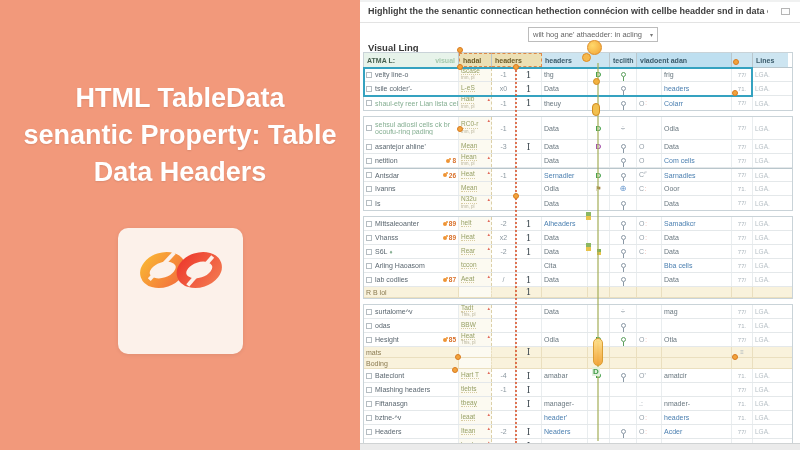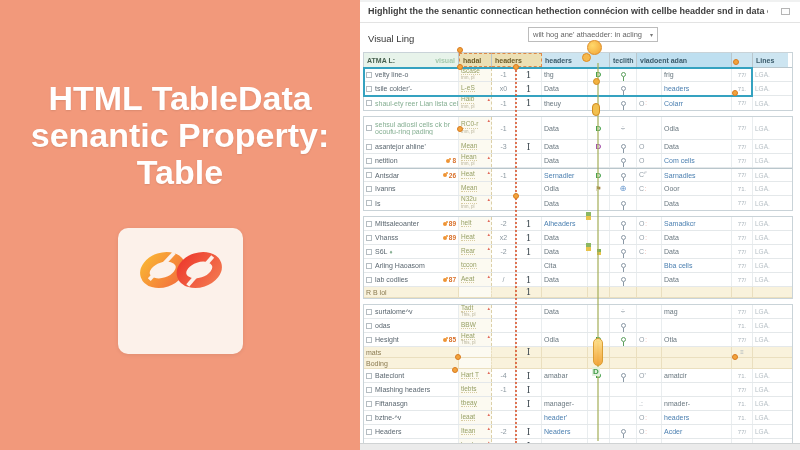--- a/index.html
+++ b/index.html
@@ -2,38 +2,38 @@
 <html><head>
 <meta charset="utf-8">
 <style>
   * { box-sizing: border-box; margin: 0; padding: 0; }
   html,body { width:800px; height:450px; overflow:hidden; }
   body { font-family:"Liberation Sans", sans-serif; background:#f2997b; position:relative; }
 
   
   .promo { position:absolute; left:0; top:0; width:360px; height:450px; }
   .promo-title { position:absolute; left:10px; right:10px; top:80px; text-align:center;
-    color:#ffffff; font-size:34px; font-weight:bold; line-height:37px;
+    color:#ffffff; font-size:27px; font-weight:bold; line-height:37px;
     text-shadow:0 1px 2px rgba(0,0,0,.10); }
   .logo-card { position:absolute; left:118px; top:228px; width:125px; height:126px;
     background:#fcf1ea; border-radius:10px; box-shadow:0 1px 4px rgba(0,0,0,.08);
     display:flex; flex-direction:column; align-items:center; }
   .logo-card svg { margin-top:17px; }
   .logo-text { margin-top:8px; font-size:20px; font-weight:bold; color:#2c3e5d;
     letter-spacing:.5px; font-family:"DejaVu Sans", sans-serif; }
 
   
   .panel { position:absolute; left:360px; top:0; width:440px; height:450px; background:#ffffff; }
   .panel-topstrip { position:absolute; left:0; top:0; width:100%; height:2px; background:#f0f1f1; }
   .panel-head { position:absolute; left:8px; top:6px; width:400px; font-size:9px; font-weight:bold;
     color:#3e3e3e; white-space:nowrap; overflow:hidden; }
   .top-checkbox { position:absolute; right:10px; top:8px; width:9px; height:7px;
     border:1px solid #b5b5b5; background:#fdfdfd; }
   .panel-divider { position:absolute; left:0; top:22px; width:100%; height:1px; background:#e3e3e3; }
-  .visual-label { position:absolute; left:8px; top:33px; font-size:9.5px; font-weight:normal; color:#383838; }
+  .visual-label { position:absolute; left:8px; top:42px; font-size:9.5px; font-weight:bold; color:#383838; }
   .dropdown { position:absolute; left:168px; top:27px; width:130px; height:15px; background:#fff;
     border:1px solid #bcbcbc; font-size:7.5px; color:#666; display:flex; align-items:center;
     padding:0 4px; white-space:nowrap; }
   .dropdown .caret { margin-left:auto; font-size:6px; color:#777; }
   .panel-footer { position:absolute; left:0; bottom:0; width:100%; height:7px;
     background:#ebebeb; border-top:1px solid #d0d3d4; }
 
   
   .table { position:absolute; left:3px; top:52px; width:430px; }
   .tgroup { border:1px solid #c9d3d8; background:#fff; }
@@ -118,20 +118,21 @@
   .sqs i { display:block; width:5px; height:4px; }
   .sqs i:first-child { background:#8ab763; } .sqs i:last-child { background:#e8c34b; }
 </style>
 </head>
 <body>
 
 <div class="promo">
   <div class="promo-title">
     <div>HTML TableData</div>
     <div>senantic Property: Table</div>
+    <div>Data Headers</div>
   </div>
   <div class="logo-card">
     <svg width="100" height="50" viewBox="0 0 100 52">
       <defs>
         <linearGradient id="g1" x1="0" y1="0" x2="1" y2="1">
           <stop offset="0" stop-color="#f9b234"></stop>
             <stop offset="1" stop-color="#f3723c"></stop>
         </linearGradient>
         <linearGradient id="g2" x1="0" y1="0" x2="1" y2="1">
           <stop offset="0" stop-color="#ed3c2f"></stop>

